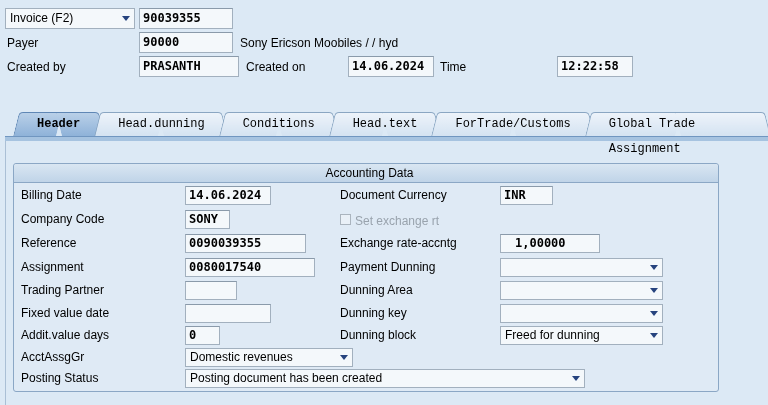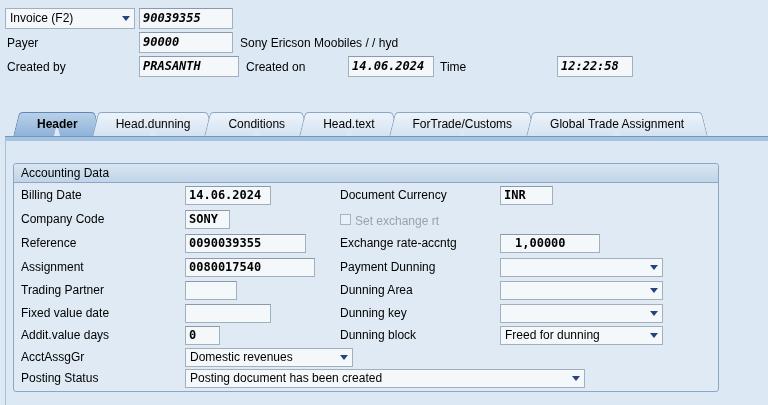--- a/index.html
+++ b/index.html
@@ -11,52 +11,52 @@
     position:relative; overflow:hidden;
   }
   .lbl { position:absolute; line-height:19px; white-space:nowrap; }
   .field {
     position:absolute; height:19px; box-sizing:border-box;
     background:#f4f8fb;
     border:1px solid #a2b0be; border-top-color:#8a9aaa;
     padding:0 3px; line-height:17px; white-space:nowrap; overflow:hidden;
   }
   .mono { font-family:"DejaVu Sans Mono", monospace; font-weight:600; font-size:12px; }
-  .h21 { height:21px; line-height:19px;font-style:italic; }
+  .h21 { height:21px; line-height:19px; }
   .sel {
     position:absolute; height:19px; box-sizing:border-box;
     background:#f4f8fb; border:1px solid #a2b0be;
     display:flex; align-items:center; padding:0 4px;
   }
   .sel .txt { flex:1; white-space:nowrap; overflow:hidden; line-height:17px; }
   .arrow {
     width:0; height:0; flex:0 0 auto;
     border-left:4px solid transparent; border-right:4px solid transparent;
     border-top:5px solid #26437e; margin-left:4px;
   }
   
-  .tabs { position:absolute; left:20px; top:112px; height:25px; display:flex; z-index:1; }
+  .tabs { position:absolute; left:20px; top:112px; height:25px; display:flex; z-index:1;font-family:Liberation Mono, monospace; }
   .tab { position:relative; height:25px; line-height:25px; padding:0 17px; margin-right:4px; cursor:default; }
   .tab::before, .tab::after { content:""; position:absolute; top:0; bottom:0; z-index:0;
     background:linear-gradient(#edf3fa,#d3e2f1); border:1px solid #8aa6c2; border-bottom:none; }
   .tab::before { left:-4px; right:50%; transform:skewX(-14deg); border-right:none; border-radius:4px 0 0 0; }
   .tab::after  { right:-4px; left:50%;  transform:skewX(14deg);  border-left:none;  border-radius:0 4px 0 0; }
   .tab span { position:relative; z-index:1; }
   .tab.active { font-weight:bold; }
   .tab.active::before, .tab.active::after {
     background:linear-gradient(#b9d0e8,#8db1d8); border-color:#5f87b5; }
   .tabline { position:absolute; left:5px; right:0; top:136px; height:4px;
     background:#a6c3e0; border-top:1px solid #7096c0; z-index:2; }
   .panel-edge { position:absolute; left:5px; top:139px; bottom:0; width:1px; background:#aabfd5; }
   
   .gbox { position:absolute; left:13px; top:163px; width:706px; height:229px;
     border:1px solid #8ba7c5; border-radius:3px; background:#dfeaf5; box-sizing:border-box; }
   .gbox-hd { height:18px; line-height:18px; padding-left:7px;
     background:linear-gradient(#d9e6f2,#c0d4e8);
-    border-bottom:1px solid #8ba7c5; border-radius:3px 3px 0 0; }
+    border-bottom:1px solid #8ba7c5; border-radius:3px 3px 0 0;text-align:center; }
   .gbody { position:relative; width:100%; height:209px; }
   
   .cbx { position:absolute; width:11px; height:11px; box-sizing:border-box;
     border:1px solid #aab4be; background:#e9f0f7; }
   .cbx-lbl { position:absolute; color:#99a3ad; line-height:19px; white-space:nowrap; }
   .num-pad { padding-left:14px; }
 </style>
 </head>
 <body>
 

